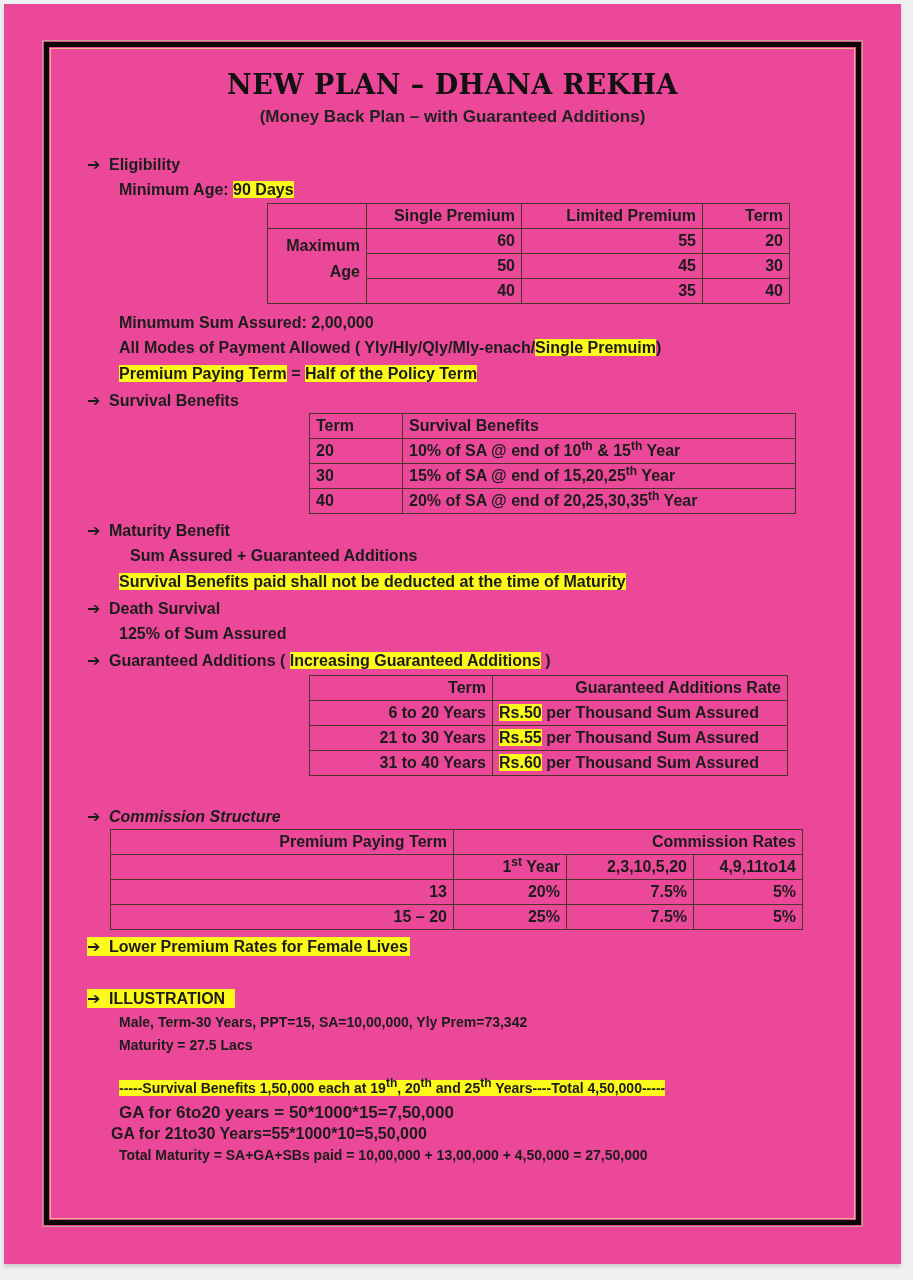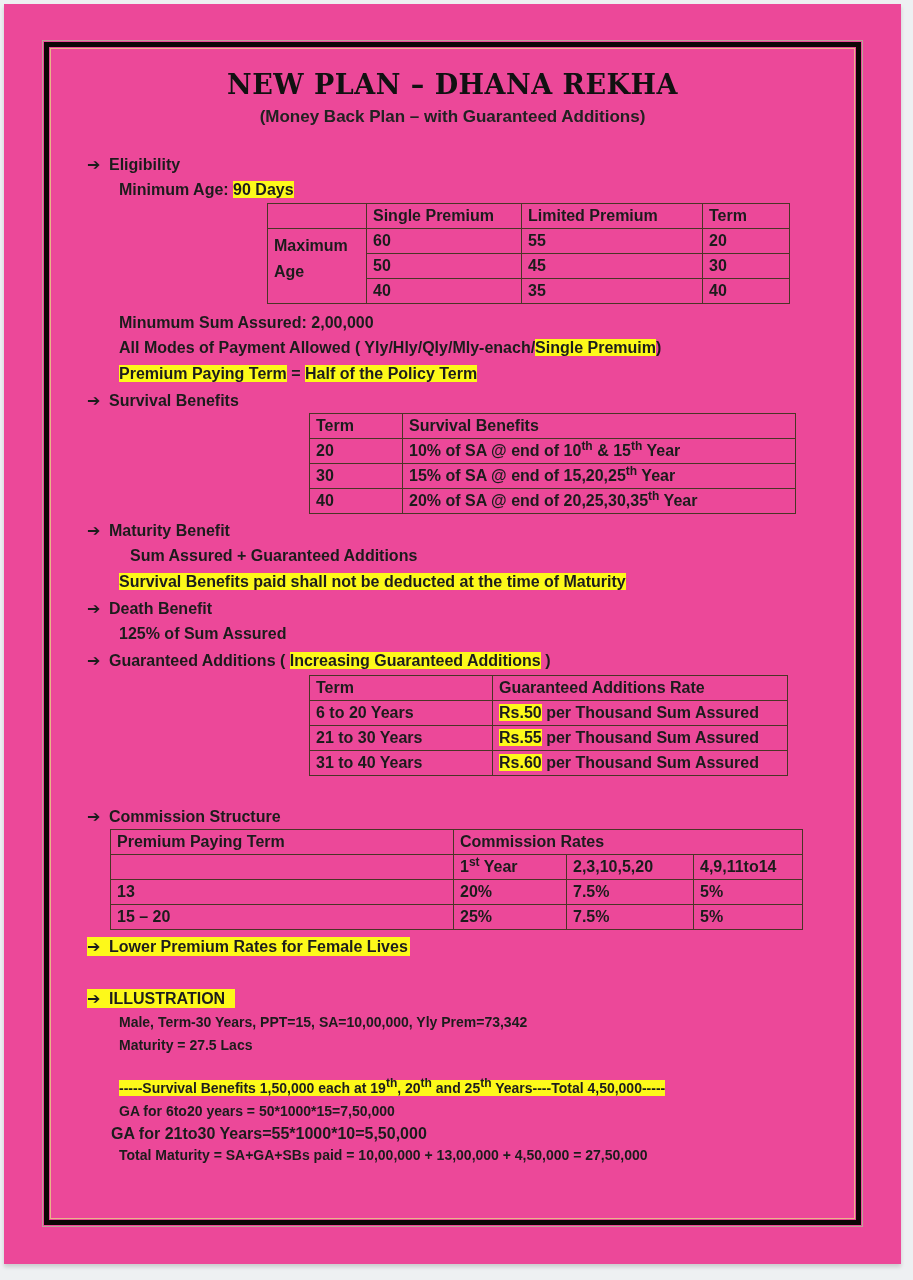--- a/index.html
+++ b/index.html
@@ -24,21 +24,21 @@
   .title {
     left:0; width:100%; top:22px; text-align:center;
     font-family:"DejaVu Serif", serif; font-weight:bold; font-size:27px;
     letter-spacing:0.5px; color:#111;
   }
   .subtitle { left:0; width:100%; top:60px; text-align:center; font-size:17px; font-weight:bold; color:#222; }
   .txt { font-size:16px; font-weight:bold; color:#1c1c1c; }
   .arrow { display:inline-block; width:22px; font-weight:bold; }
   .hl { background:#fdf91a; }
   table { border-collapse:collapse; position:absolute; font-size:16px; font-weight:bold; color:#1c1c1c; }
-  td { border:1.5px solid #4a3526; padding:0 6px; height:24px; text-align:left; }
+  td { border:1.5px solid #4a3526; padding:0 6px; height:24px; text-align:right; }
   td.l { text-align:left; }
   sup { font-size:12px; line-height:0; }
 </style>
 </head>
 <body>
 
 <div class="sheet">
   <div class="frame">
 
     <div class="abs title">NEW PLAN – DHANA REKHA</div>
@@ -113,21 +113,21 @@
     </tbody>
       </table>
 
     <div class="abs txt" style="left:38px;top:474px;">
       <span class="arrow">➔</span><span>Maturity Benefit</span>
     </div>
     <div class="abs txt" style="left:81px;top:500px;">Sum Assured + Guaranteed Additions</div>
     <div class="abs txt" style="left:70px;top:526px;"><span class="hl">Survival Benefits paid shall not be deducted at the time of Maturity</span></div>
 
     <div class="abs txt" style="left:38px;top:552px;">
-      <span class="arrow">➔</span><span>Death Benefit</span>
+      <span class="arrow">➔</span><span>Death Survival</span>
     </div>
     <div class="abs txt" style="left:70px;top:578px;">125% of Sum Assured</div>
 
     <div class="abs txt" style="left:38px;top:604px;">
       <span class="arrow">➔</span><span>Guaranteed Additions ( </span><span class="hl">Increasing Guaranteed Additions</span><span> )</span>
     </div>
     <table style="left:260px;top:628px;">
       <tbody>
           <tr>
         <td style="width:170px">Term</td>
@@ -141,21 +141,21 @@
         <td>21 to 30 Years</td>
         <td class="l"><span class="hl">Rs.55</span><span> per Thousand Sum Assured</span></td>
       </tr>
       <tr>
         <td>31 to 40 Years</td>
         <td class="l"><span class="hl">Rs.60</span><span> per Thousand Sum Assured</span></td>
       </tr>
     </tbody>
       </table>
 
-    <div class="abs txt" style="left:38px;top:760px;">
+    <div class="abs txt" style="left:38px;top:760px;font-style:italic;">
       <span class="arrow">➔</span><span>Commission Structure</span>
     </div>
     <table style="left:61px;top:782px;">
       <tbody>
           <tr>
         <td style="width:330px">Premium Paying Term</td>
         <td colspan="3">Commission Rates</td>
       </tr>
       <tr>
         <td></td>
@@ -184,18 +184,18 @@
 
     <div class="abs txt hl" style="left:38px;top:942px;padding-right:10px;">
       <span class="arrow">➔</span><span>ILLUSTRATION</span>
     </div>
     <div class="abs txt" style="left:70px;top:967px;font-size:14px;">Male, Term-30 Years, PPT=15, SA=10,00,000,  Yly Prem=73,342</div>
     <div class="abs txt" style="left:70px;top:990px;font-size:14px;">Maturity = 27.5 Lacs</div>
 
     <div class="abs txt hl" style="left:70px;top:1033px;font-size:14px;">
       <span>-----Survival Benefits 1,50,000 each at 19</span><sup>th</sup><span>, 20</span><sup>th</sup><span> and 25</span><sup>th</sup><span> Years----Total 4,50,000-----</span>
     </div>
-    <div class="abs txt" style="left:70px;top:1056px;font-size:14px;">GA for 6to20 years = 50*1000*15=7,50,000</div>
+    <div class="abs txt" style="left:70px;top:1056px;font-size:17px;">GA for 6to20 years = 50*1000*15=7,50,000</div>
     <div class="abs txt" style="left:62px;top:1078px;font-size:16px;">GA for 21to30 Years=55*1000*10=5,50,000</div>
     <div class="abs txt" style="left:70px;top:1100px;font-size:14px;">Total Maturity = SA+GA+SBs paid = 10,00,000 + 13,00,000 + 4,50,000 = 27,50,000</div>
 
   </div>
 </div>
 
 </body></html>

